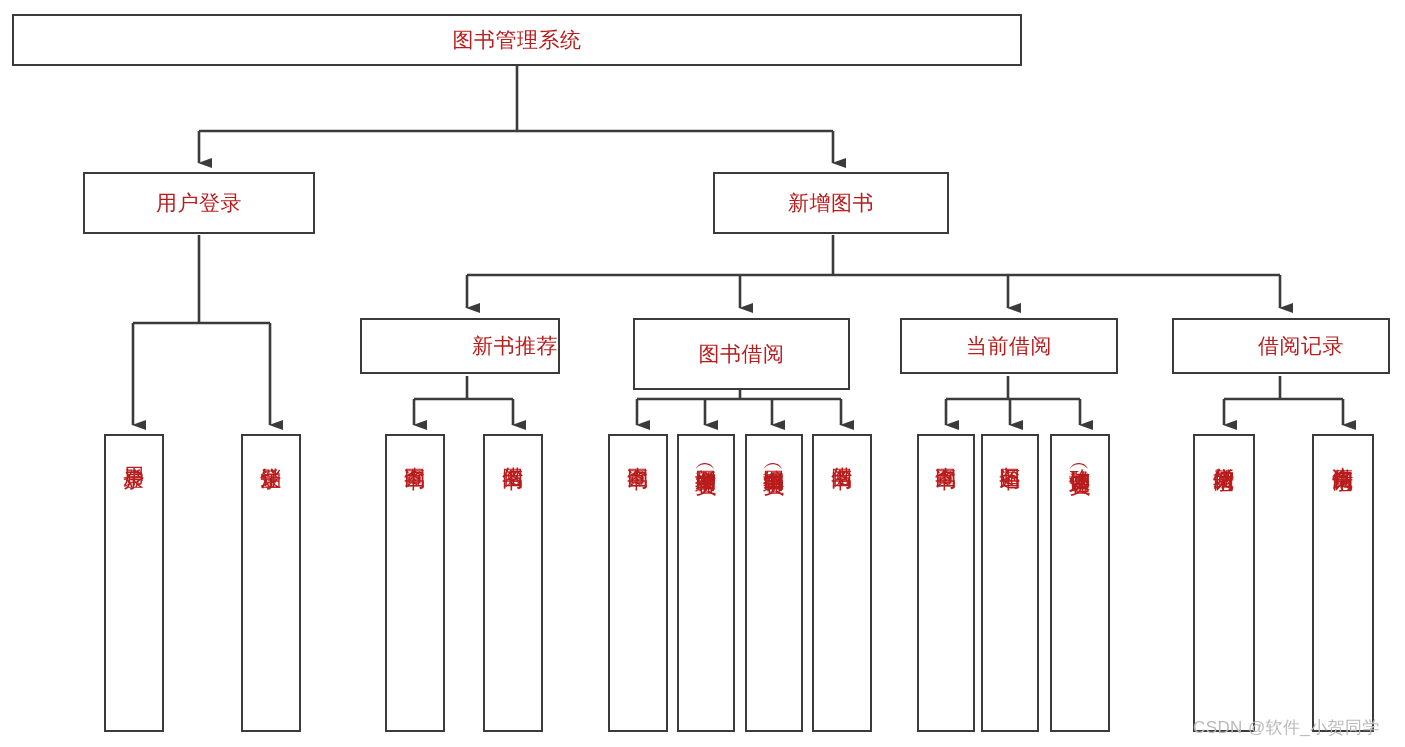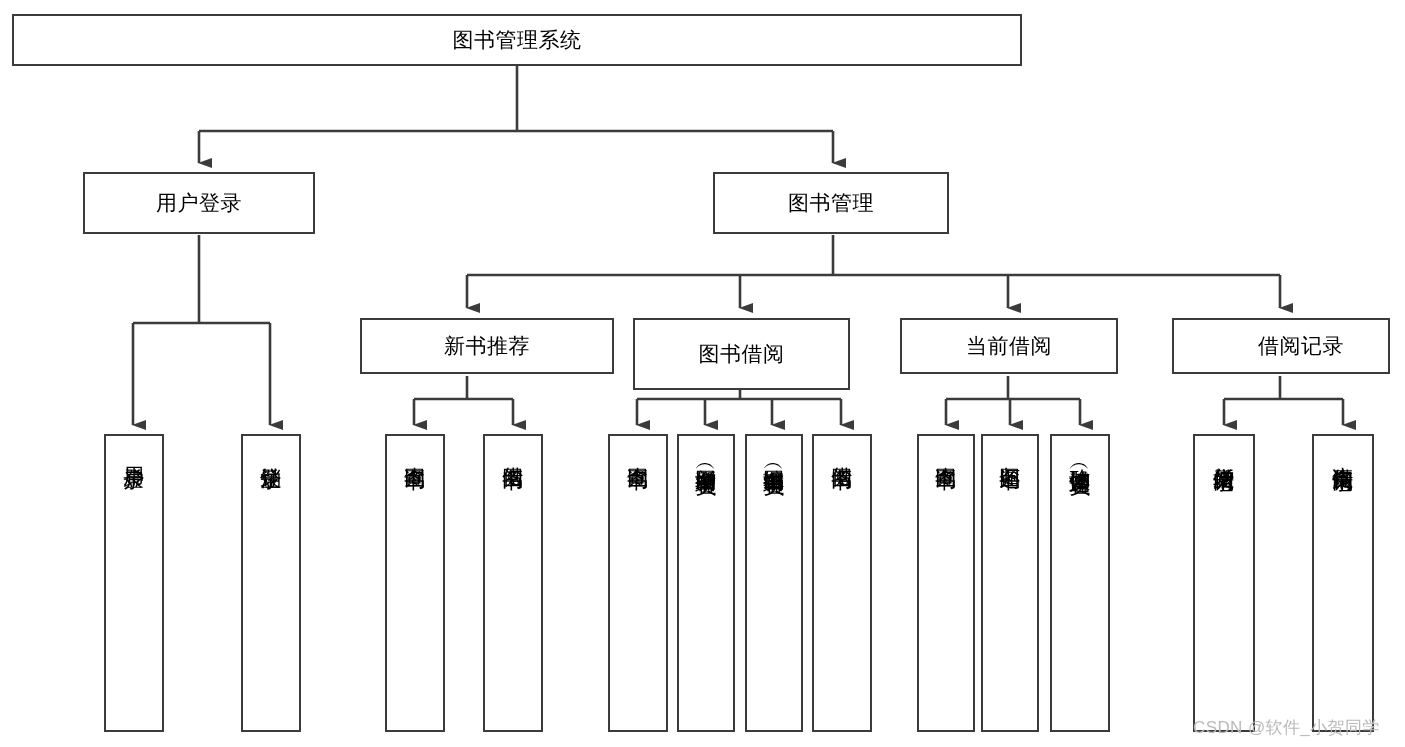--- a/index.html
+++ b/index.html
@@ -26,21 +26,21 @@
     pointer-events: none;
   }
   .node {
     position: absolute;
     box-sizing: border-box;
     background: #ffffff;
     border: 2.2px solid #3b3b3b;
     display: flex;
     align-items: center;
     justify-content: center;
-    color: #000000;
+    color: #b91c1c;
   }
   .node.horiz .label {
     font-size: 21px;
     letter-spacing: 0.5px;
     line-height: 1.2;
     white-space: nowrap;
   }
   .node.vert {
     align-items: flex-start;
     justify-content: center;
@@ -121,24 +121,24 @@
   </svg>
 
   <div class="node horiz" style="left:12px; top:14px; width:1010px; height:52px;">
     <span class="label">图书管理系统</span>
   </div>
 
   <div class="node horiz" style="left:83px; top:172px; width:232px; height:62px;">
     <span class="label">用户登录</span>
   </div>
   <div class="node horiz" style="left:713px; top:172px; width:236px; height:62px;">
-    <span class="label">图书管理</span>
+    <span class="label">新增图书</span>
   </div>
 
-  <div class="node horiz" style="left:360px; top:318px; width:254px; height:56px;">
+  <div class="node horiz" style="left:360px; top:318px; width:200px; height:56px;justify-content:flex-end;">
     <span class="label">新书推荐</span>
   </div>
   <div class="node horiz" style="left:633px; top:318px; width:217px; height:72px;">
     <span class="label">图书借阅</span>
   </div>
   <div class="node horiz" style="left:900px; top:318px; width:218px; height:56px;">
     <span class="label">当前借阅</span>
   </div>
   <div class="node horiz" style="left:1172px; top:318px; width:218px; height:56px;padding-left:40px;">
     <span class="label">借阅记录</span>

